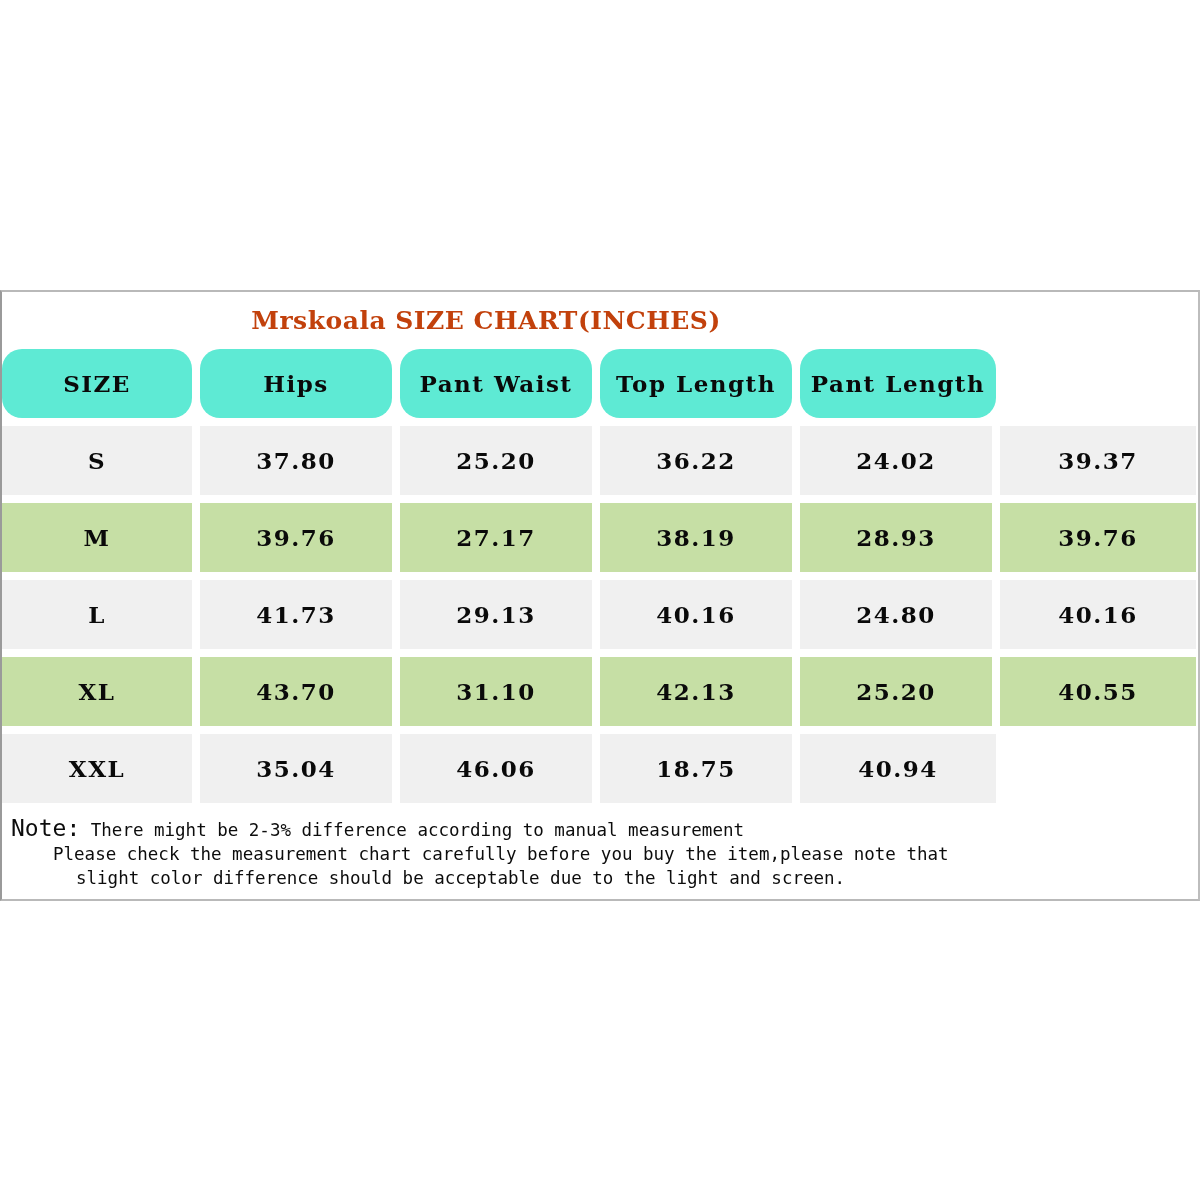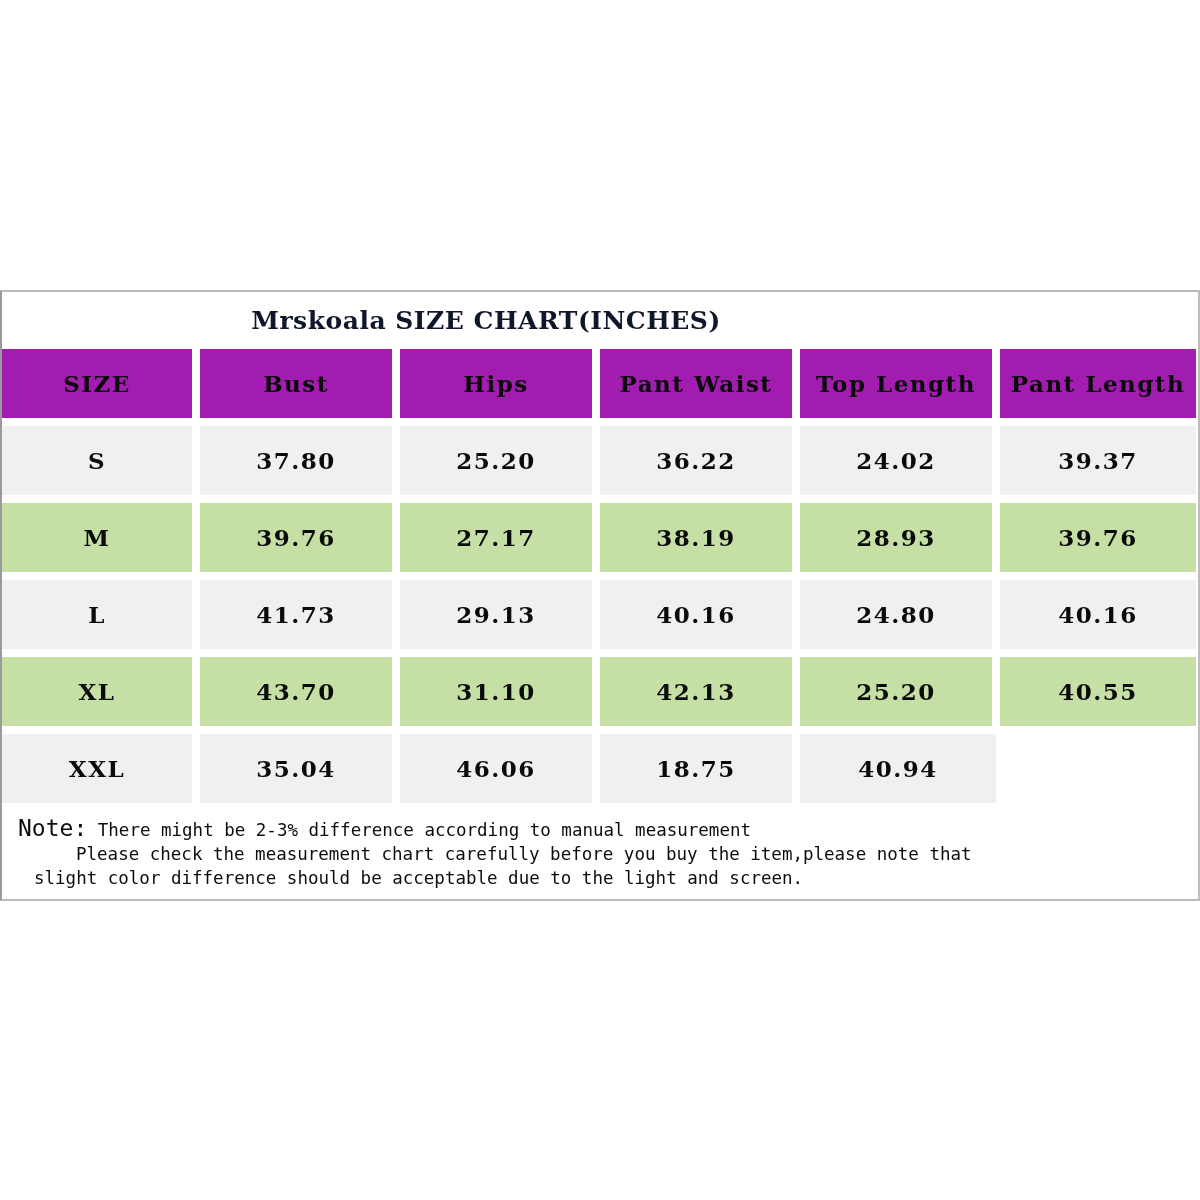--- a/index.html
+++ b/index.html
@@ -38,21 +38,21 @@
   }
 
   .chart-title {
     position: absolute;
     left: 0;
     top: 14px;
     width: 968px;
     text-align: center;
     font-size: 25px;
     letter-spacing: 0.5px;
-    color: #0f172a;
+    color: #c2410c;
     font-family: "DejaVu Serif", "Liberation Serif", serif;
     font-weight: 700;
     white-space: nowrap;
   }
 
   .grid {
     position: absolute;
     left: 0px;
     top: 57px;
     width: 1196px;
@@ -81,63 +81,62 @@
     box-sizing: border-box;
   }
   .cell:last-child {
     flex: 0 0 196px;
     margin-right: 0;
   }
   .cell.first {
     flex: 0 0 190px;
   }
 
-  .row.head .cell { background: #a21caf; }
+  .row.head .cell { background: #5eead4; border-radius: 20px; }
   .row.alt  .cell { background: #c6dfa5; }
   .row.plain .cell { background: #f0f0f0; }
 
   
   .note-block {
     position: absolute;
     left: 0px;
     top: 524px;
     width: 1196px;
     color: #0c0c0c;
   }
   .note-line {
     white-space: pre;
     font-family: "DejaVu Sans Mono", "Liberation Mono", monospace;
     font-size: 17.5px;
     line-height: 24px;
     letter-spacing: 0px;
   }
-  .note-line.l1 { padding-left: 16px; }
-  .note-line.l2 { padding-left: 74px; }
-  .note-line.l3 { padding-left: 32px; }
+  .note-line.l1 { padding-left: 9px; }
+  .note-line.l2 { padding-left: 51px; }
+  .note-line.l3 { padding-left: 74px; }
 
   .note-label {
     font-size: 23px;
     font-family: "DejaVu Sans Mono", "Liberation Mono", monospace;
     letter-spacing: 0px;
   }
 </style>
 </head>
 <body>
 
 <div id="canvas">
 
   <div class="chart-frame">
 
     <div class="chart-title">Mrskoala SIZE CHART(INCHES)</div>
 
     <div class="grid">
 
       <div class="row head">
         <div class="cell first">SIZE</div>
-        <div class="cell">Bust</div>
         <div class="cell">Hips</div>
         <div class="cell">Pant Waist</div>
         <div class="cell">Top Length</div>
         <div class="cell">Pant Length</div>
       </div>
 
       <div class="row plain">
         <div class="cell first">S</div>
         <div class="cell">37.80</div>
         <div class="cell">25.20</div>

